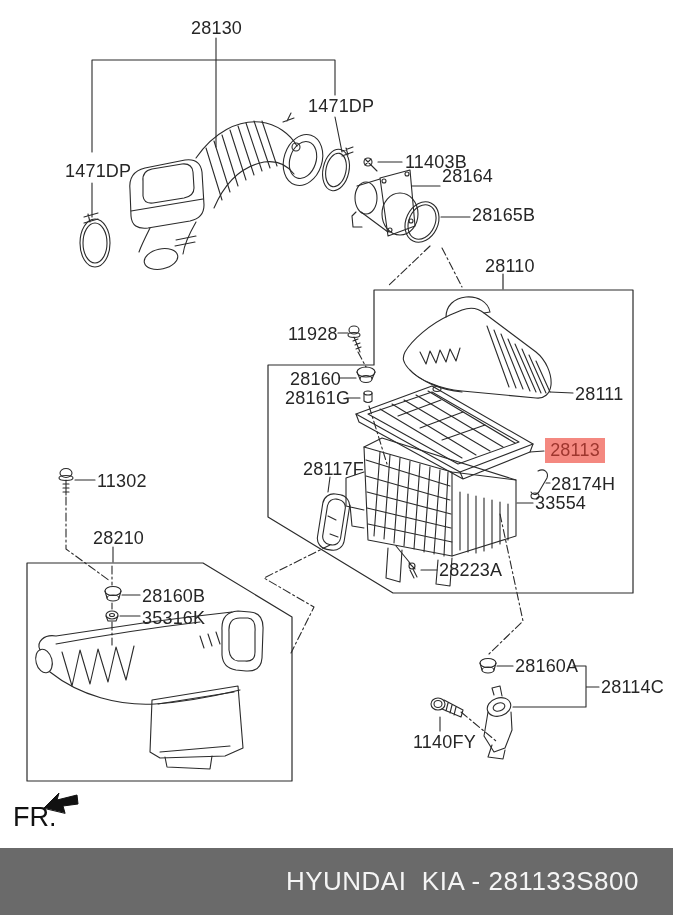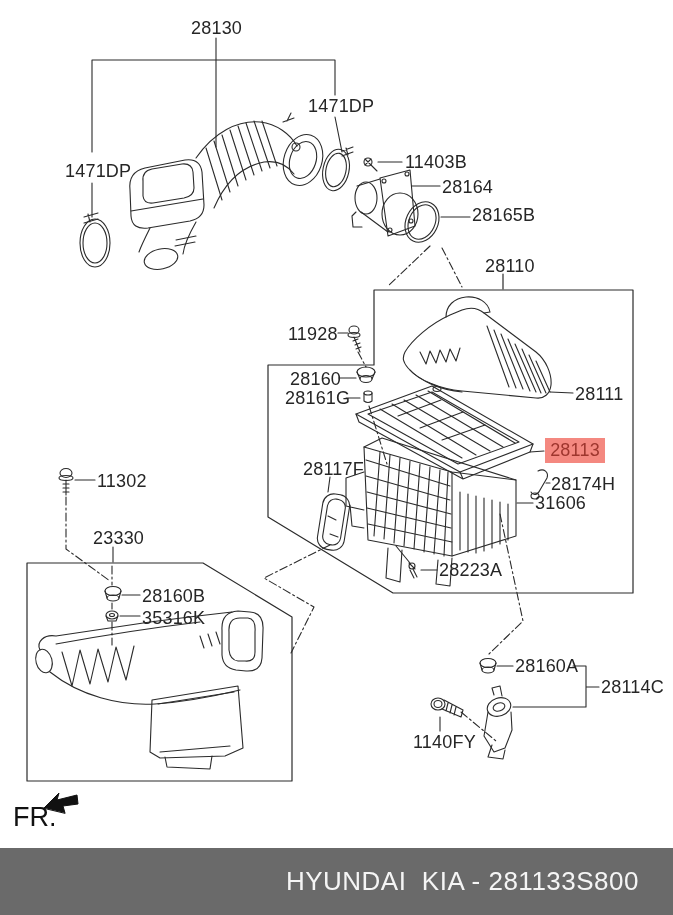--- a/index.html
+++ b/index.html
@@ -235,34 +235,34 @@
 
   <g>
     <polygon points="44,808 59,793 57,800 77,795 78,804 63,806 65,813" fill="#111" stroke="#111" stroke-width="1"></polygon>
   </g>
 </svg>
 
 <div class="callout" style="left:191px;top:18px">28130</div>
 <div class="callout" style="left:65px;top:161px">1471DP</div>
 <div class="callout" style="left:308px;top:96px">1471DP</div>
 <div class="callout" style="left:405px;top:152px">11403B</div>
-<div class="callout" style="left:442px;top:177px">28164</div>
+<div class="callout" style="left:442px;top:166px">28164</div>
 <div class="callout" style="left:472px;top:205px">28165B</div>
 <div class="callout" style="left:485px;top:256px">28110</div>
 <div class="callout" style="left:288px;top:324px">11928</div>
 <div class="callout" style="left:290px;top:369px">28160</div>
 <div class="callout" style="left:285px;top:388px">28161G</div>
 <div class="callout" style="left:575px;top:384px">28111</div>
 <div class="callout hl" style="left:545px;top:438px">28113</div>
 <div class="callout" style="left:303px;top:459px">28117F</div>
 <div class="callout" style="left:551px;top:474px">28174H</div>
-<div class="callout" style="left:535px;top:493px">31606</div>
+<div class="callout" style="left:535px;top:493px">33554</div>
 <div class="callout" style="left:439px;top:560px">28223A</div>
 <div class="callout" style="left:97px;top:471px">11302</div>
-<div class="callout" style="left:93px;top:528px">23330</div>
+<div class="callout" style="left:93px;top:528px">28210</div>
 <div class="callout" style="left:142px;top:586px">28160B</div>
 <div class="callout" style="left:142px;top:608px">35316K</div>
 <div class="callout" style="left:515px;top:656px">28160A</div>
 <div class="callout" style="left:601px;top:677px">28114C</div>
 <div class="callout" style="left:413px;top:732px">1140FY</div>
 
 <div class="fr">FR.</div>
 
 <div class="footer">
   <span>HYUNDAI  KIA - 281133S800</span>

